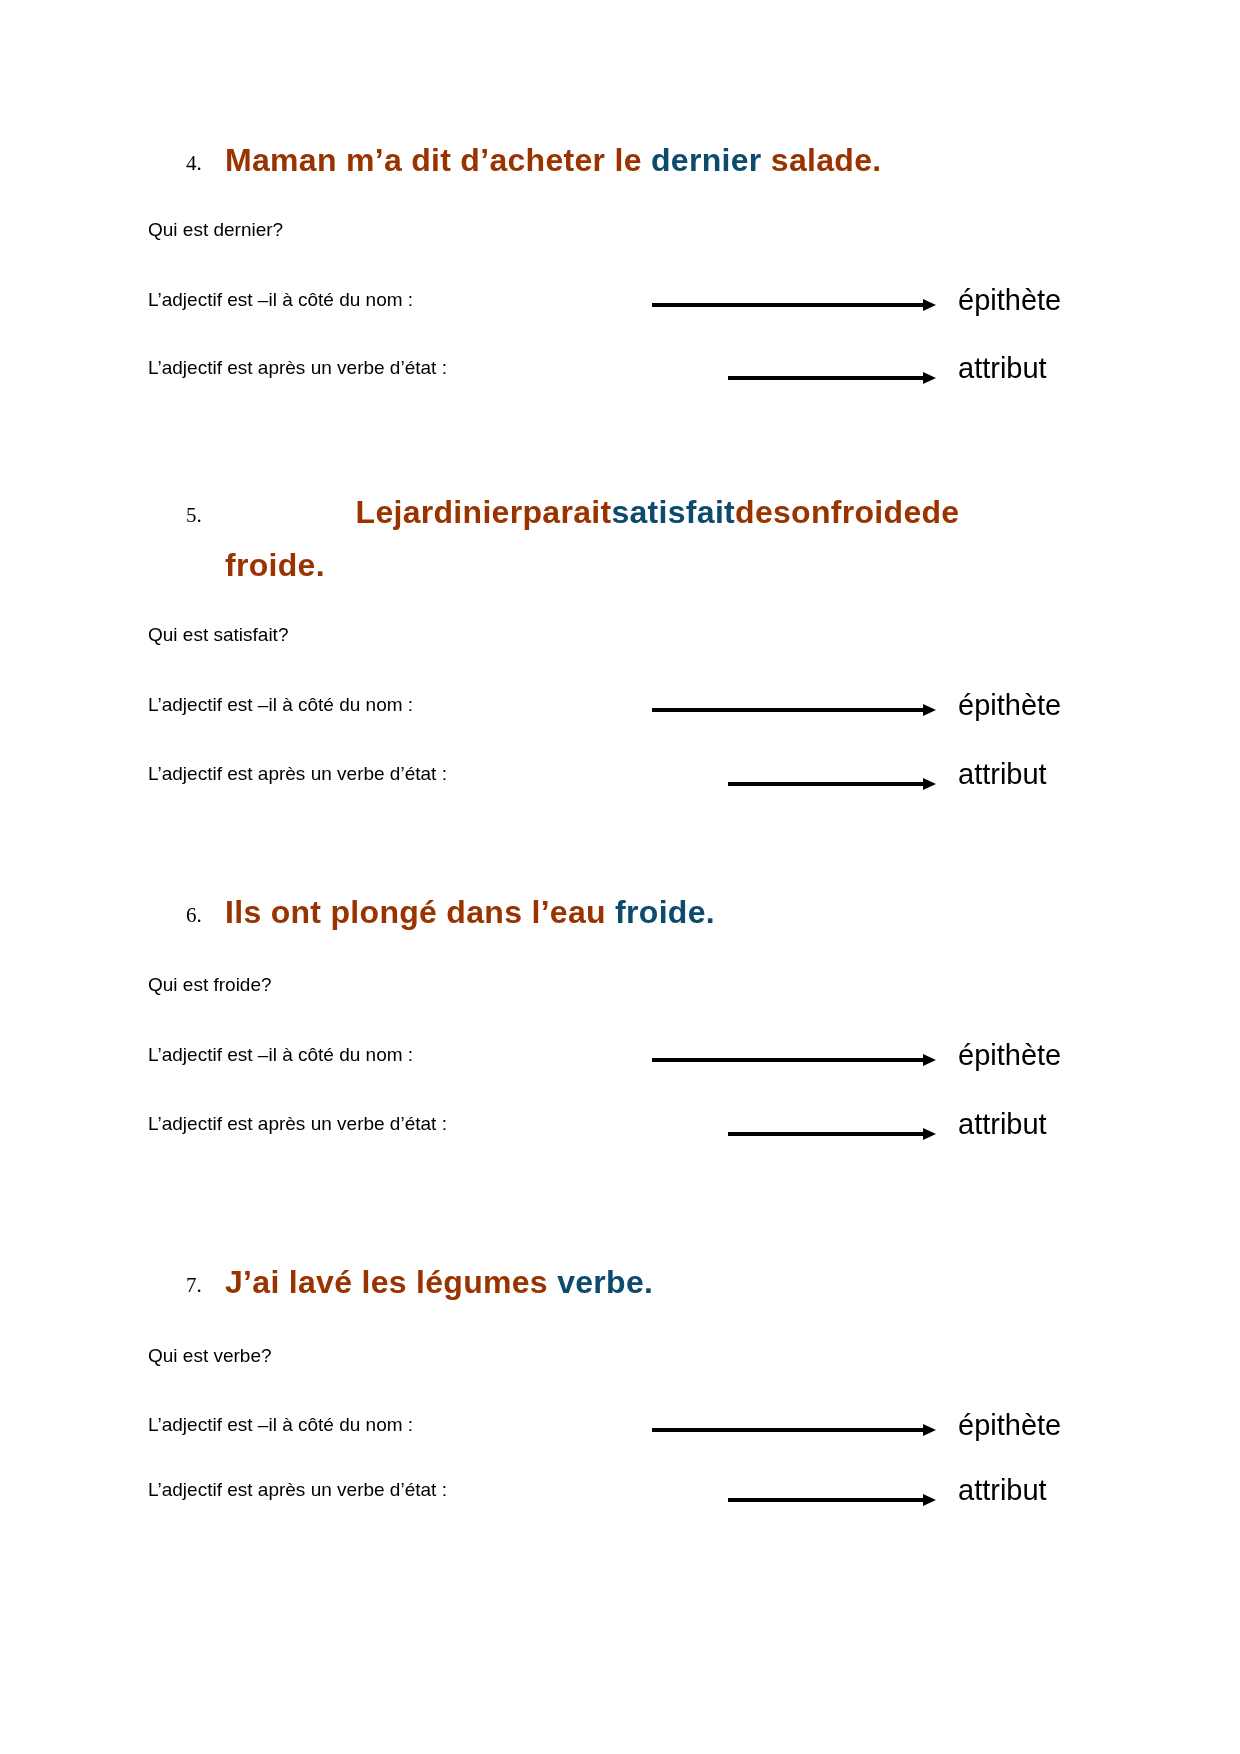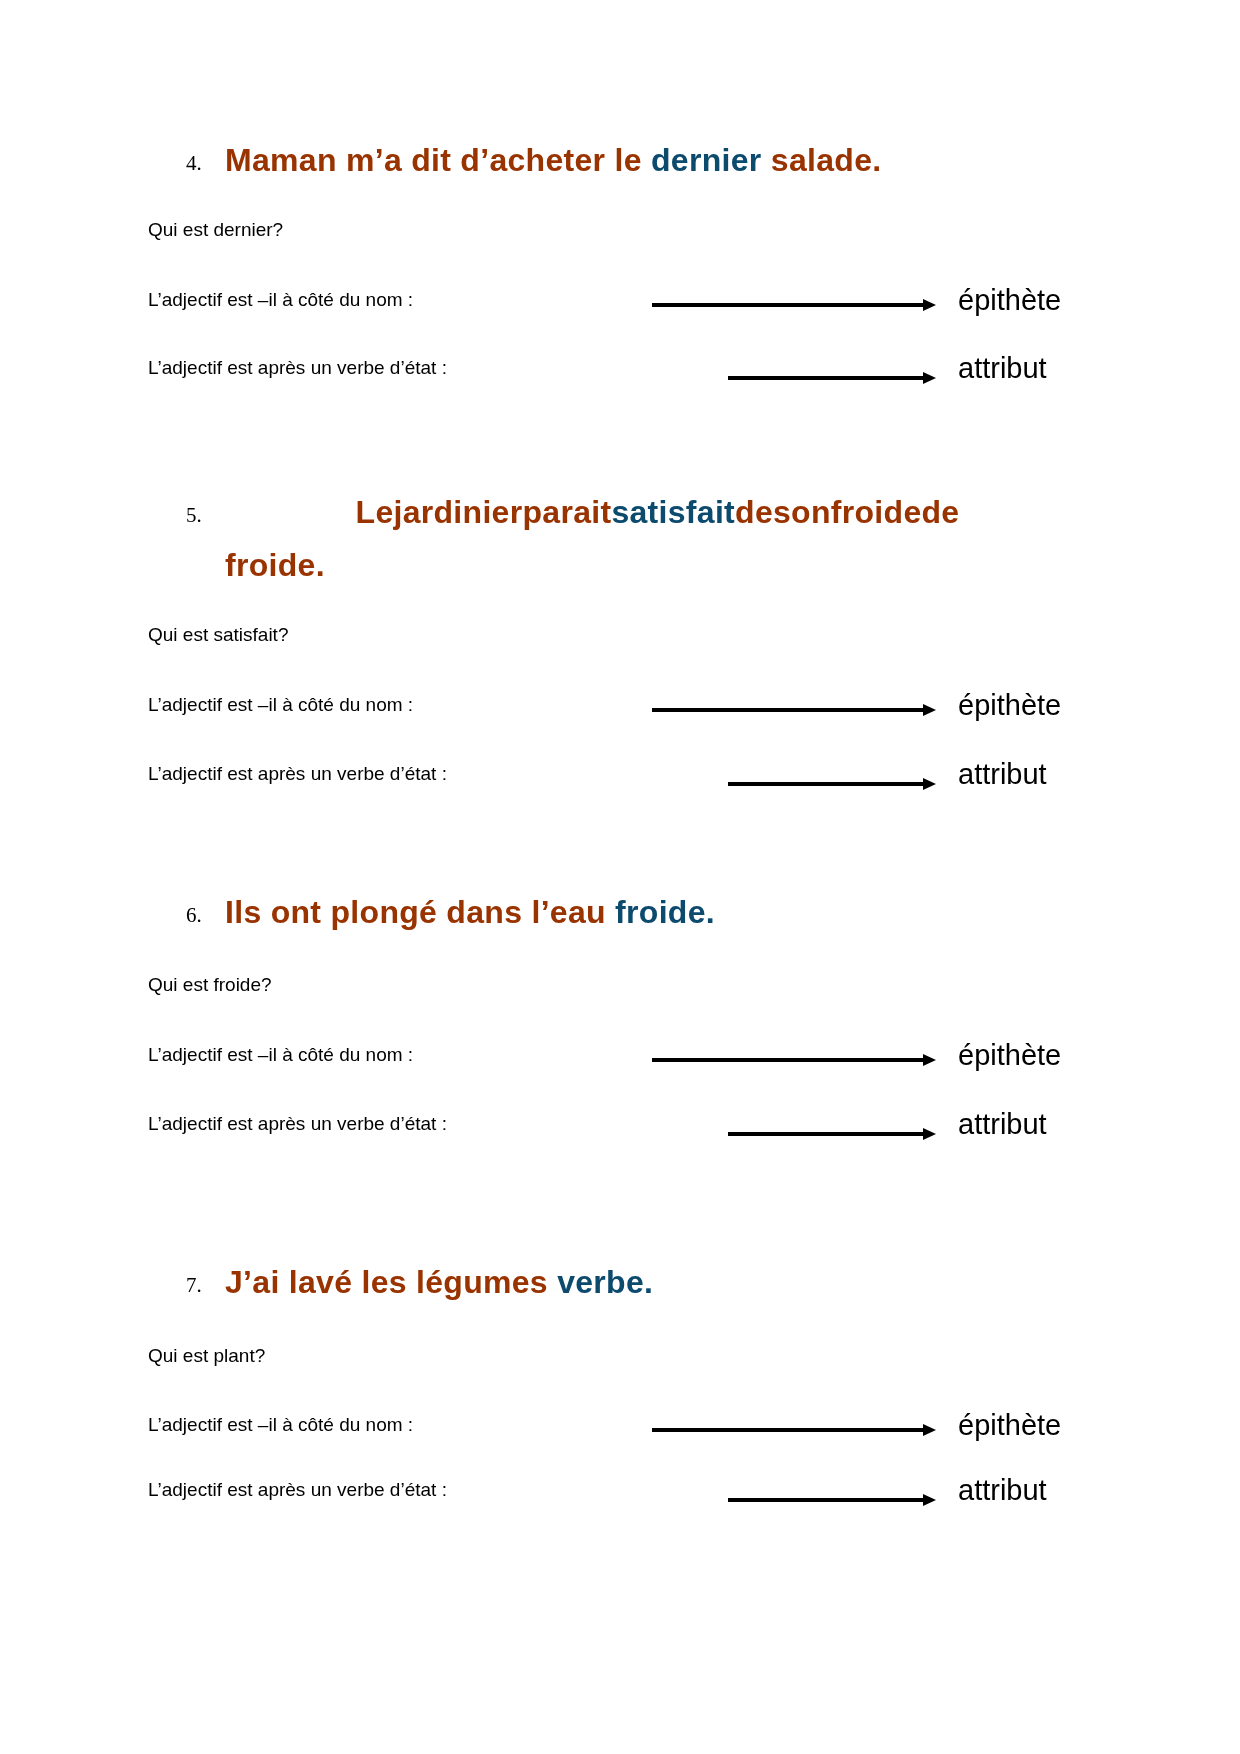--- a/index.html
+++ b/index.html
@@ -159,21 +159,21 @@
         <div class="head" style="left:195px;"></div>
       </div>
     <div class="result" style="top:1106px;">attribut</div>
   </section>
 
   <section>
     <div class="title-row" style="top:1263px;">
       <span class="num">7.</span>
       <span class="sentence"><span>J’ai lavé les légumes </span><span class="w-adj">verbe.</span></span>
     </div>
-    <div class="body-line" style="top:1338px;">Qui est plant?</div>
+    <div class="body-line" style="top:1338px;">Qui est verbe?</div>
     <div class="body-line" style="top:1407px;">L’adjectif est –il à côté du nom :</div>
     <div class="arrow" style="left:652px; top:1424px; width:284px;">
         <div class="shaft" style="width:272px;"></div>
         <div class="head" style="left:271px;"></div>
       </div>
     <div class="result" style="top:1407px;">épithète</div>
     <div class="body-line" style="top:1472px;">L’adjectif est après un verbe d’état :</div>
     <div class="arrow" style="left:728px; top:1494px; width:208px;">
         <div class="shaft" style="width:196px;"></div>
         <div class="head" style="left:195px;"></div>

